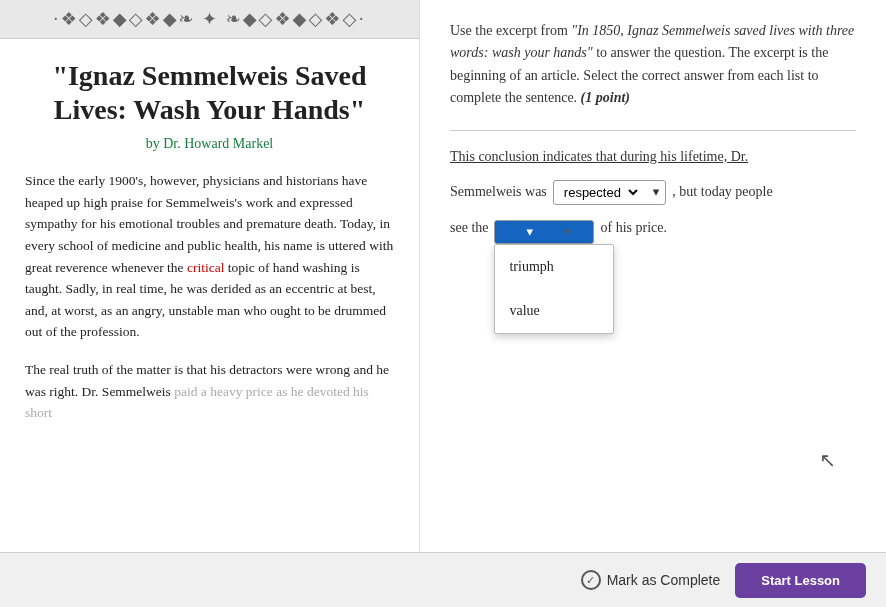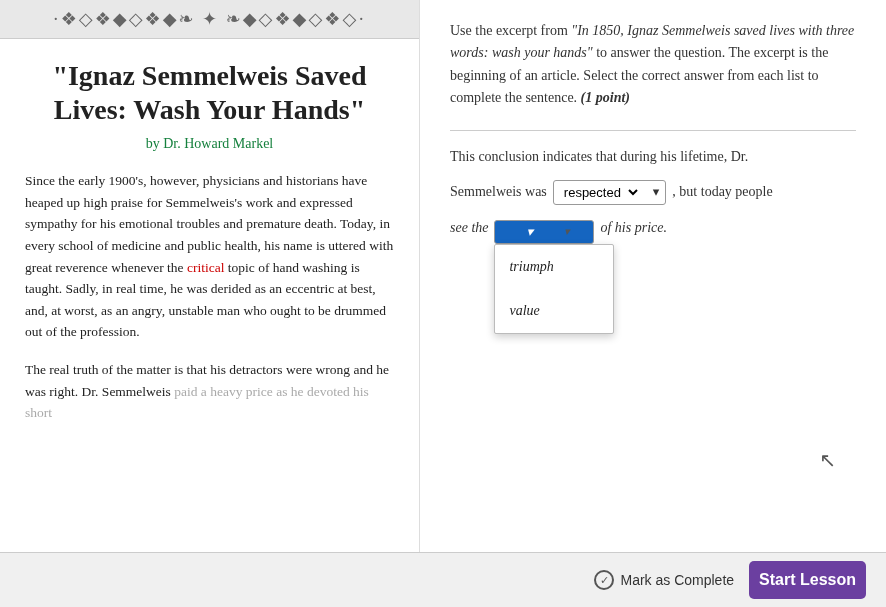--- a/index.html
+++ b/index.html
@@ -109,20 +109,21 @@
       border: none;
       border-top: 1px solid #ccc;
       margin: 15px 0;
     }
 
     .question-text {
       font-size: 14px;
       color: #333;
       line-height: 1.6;
       margin-bottom: 12px;
+      text-decoration: underline;
     }
 
     .inline-select-row {
       display: flex;
       align-items: center;
       flex-wrap: wrap;
       gap: 6px;
       font-size: 14px;
       color: #333;
       margin-bottom: 15px;
@@ -149,21 +150,20 @@
       padding: 0;
     }
 
     .second-row {
       display: flex;
       align-items: flex-start;
       gap: 6px;
       font-size: 14px;
       color: #333;
       margin-bottom: 5px;
-      font-style: italic;
     }
 
     .dropdown-wrapper {
       position: relative;
       display: inline-block;
     }
 
     .dropdown-trigger {
       border: 1px solid #999;
       border-radius: 3px;
@@ -251,22 +251,22 @@
       align-items: center;
       justify-content: center;
       font-size: 11px;
       color: #555;
     }
 
     .start-lesson-btn {
       background: #6b3fa0;
       color: #fff;
       border: none;
-      padding: 10px 10px;
-      font-size: 16px;
+      padding: 10px 26px;
+      font-size: 13px;
       font-weight: bold;
       border-radius: 5px;
       cursor: pointer;
       font-family: Arial, sans-serif;
     }
   </style>
 </head>
 <body>
 
 <div class="main-content">

